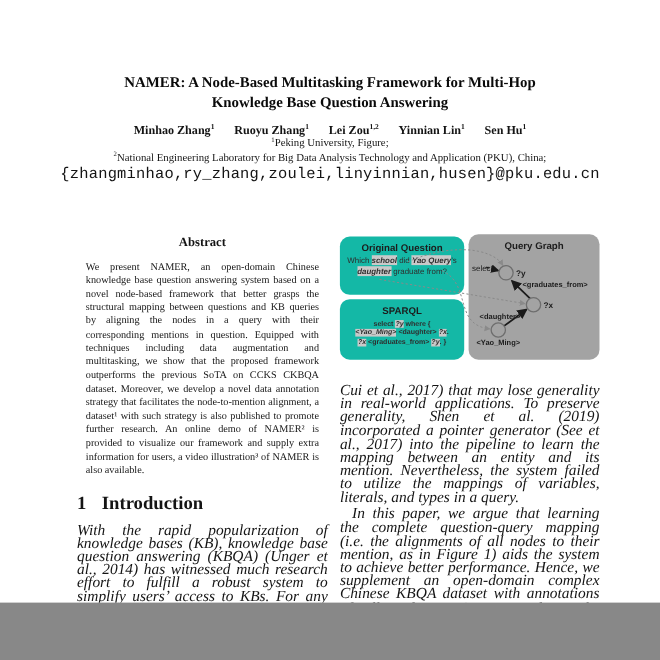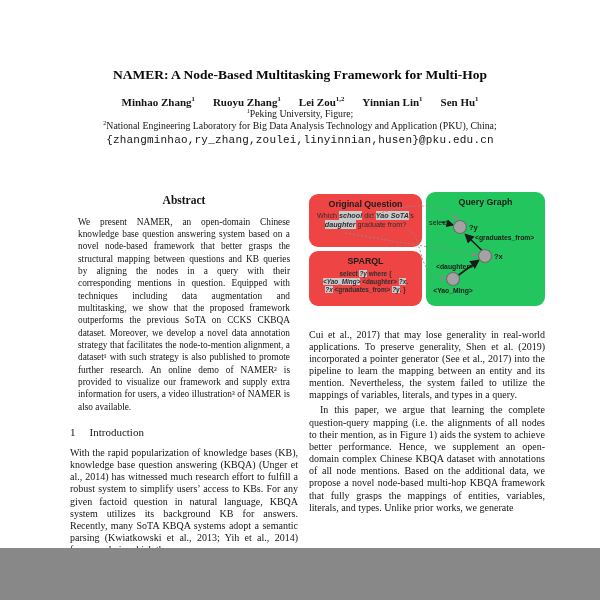--- a/index.html
+++ b/index.html
@@ -7,58 +7,59 @@
     width:600px;height:548px;background:#ffffff;position:relative;overflow:hidden;
     font-family:"Liberation Serif",serif;color:#141414;margin:0 auto;
   }
   
   .header{padding-top:66px;text-align:center;}
   .title{font-size:13.5px;font-weight:bold;line-height:17.5px;color:#0a0a0a;}
   .authors{margin-top:12px;font-size:11px;font-weight:bold;}
   .author{margin:0 9px;white-space:nowrap;}
   sup{font-size:0.62em;vertical-align:super;line-height:0;}
   .affil{font-size:9.8px;line-height:12.5px;}
-  .email{font-family:"Liberation Mono","DejaVu Sans Mono",monospace;font-size:11px;margin-top:1px;letter-spacing:0.2px;}
+  .email{font-family:"Liberation Mono","DejaVu Sans Mono",monospace;font-size:14px;margin-top:1px;letter-spacing:0.2px;}
   
   .columns{display:flex;margin-top:46px;padding-left:70px;}
   .col-left{width:228px;margin-right:11px;}
   .col-right{width:236px;}
   .abs-heading{text-align:center;font-size:11.5px;font-weight:bold;margin:2px 0 10px;}
   .abs-body{font-size:9.3px;line-height:12.35px;text-align:justify;width:212px;margin:0 0 0 8px;}
-  .sec-heading{font-size:11px;font-weight:normal;margin:13px 0 9px;}
+  .sec-heading{font-size:17px;font-weight:bold;margin:13px 0 9px;}
   .sec-num{margin-right:14px;}
-  .body-par{font-size:10px;line-height:12.15px;text-align:justify;margin:0;}
+  .body-par{font-size:14px;line-height:12.15px;text-align:justify;margin:0;font-style:italic;}
   .para1{margin-top:22px;}
   .para2{margin-top:3px;text-indent:11px;}
   
   figure{margin:0;padding:0;}
   .fig-canvas{position:relative;width:236px;height:115px;font-family:"Liberation Sans",sans-serif;}
-  .fig-box{position:absolute;border-radius:9px;background:#ef4444;box-sizing:border-box;}
+  .fig-box{position:absolute;border-radius:9px;background:#14b8a6;box-sizing:border-box;}
   .box-oq{left:0;top:2px;width:113px;height:53px;}
   .box-sparql{left:0;top:59px;width:113px;height:55px;}
-  .box-qg{left:117px;top:0;width:119px;height:114px;background:#22c55e;}
+  .box-qg{left:117px;top:0;width:119px;height:114px;background:#a3a3a3;}
   .fig-title{font-weight:bold;font-size:8.8px;text-align:center;padding-top:5px;color:#1c1c1c;}
   .oq-text{font-size:7.2px;line-height:9.6px;text-align:center;padding:2px 4px 0;color:#2e2e2e;}
   .hl{background:#c9c9c9;font-style:italic;font-weight:bold;}
   .sparql-code{font-size:6.4px;line-height:8.4px;text-align:center;padding-top:4px;color:#2e2e2e;font-weight:600;}
   .fig-svg{position:absolute;left:0;top:0;pointer-events:none;}
   .fig-caption{font-size:9.6px;line-height:11.8px;margin-top:7px;text-align:justify;display:block;}
   svg text{font-family:"Liberation Sans",sans-serif;fill:#1c1c1c;}
   .n-label{font-size:7.5px;font-weight:bold;}
   .e-label{font-size:6.8px;font-weight:bold;}
   .sel-label{font-size:7.3px;}
 </style>
 </head>
 <body>
 
 <div class="page">
 
   <div class="header">
     <div class="title">
       <div>NAMER: A Node-Based Multitasking Framework for Multi-Hop</div>
+      <div>Knowledge Base Question Answering</div>
     </div>
     <div class="authors"><span class="author">Minhao Zhang<sup>1</sup></span><span class="author">Ruoyu Zhang<sup>1</sup></span><span class="author">Lei Zou<sup>1,2</sup></span><span class="author">Yinnian Lin<sup>1</sup></span><span class="author">Sen Hu<sup>1</sup></span></div>
     <div class="affil"><sup>1</sup><span>Peking University, Figure;</span></div>
     <div class="affil"><sup>2</sup><span>National Engineering Laboratory for Big Data Analysis Technology and Application (PKU), China;</span></div>
     <div class="email">{zhangminhao,ry_zhang,zoulei,linyinnian,husen}@pku.edu.cn</div>
   </div>
 
   <div class="columns">
 
     <div class="col-left">
@@ -67,21 +68,21 @@
       <div class="sec-heading"><span class="sec-num">1</span><span>Introduction</span></div>
       <p class="body-par">With the rapid popularization of knowledge bases (KB), knowledge base question answering (KBQA) (Unger et al., 2014) has witnessed much research effort to fulfill a robust system to simplify users’ access to KBs. For any given factoid question in natural language, KBQA system utilizes its background KB for answers. Recently, many SoTA KBQA systems adopt a semantic parsing (Kwiatkowski et al., 2013; Yih et al., 2014) framework, in which they</p>
     </div>
 
     <div class="col-right">
       <figure>
         <div class="fig-canvas">
 
           <div class="fig-box box-oq">
             <div class="fig-title">Original Question</div>
-            <div class="oq-text"><span>Which </span><span class="hl">school</span><span> did </span><span class="hl">Yao SoTA</span><span>’s </span><span class="hl">daughter</span><span> graduate from?</span></div>
+            <div class="oq-text"><span>Which </span><span class="hl">school</span><span> did </span><span class="hl">Yao Query</span><span>’s </span><span class="hl">daughter</span><span> graduate from?</span></div>
           </div>
 
           <div class="fig-box box-sparql">
             <div class="fig-title">SPARQL</div>
             <div class="sparql-code">
                 <div><span>select </span><span class="hl">?y</span><span> where {</span></div>
                 <div><span class="hl">&lt;Yao_Ming&gt;</span><span> &lt;daughter&gt; </span><span class="hl">?x</span><span>.</span></div>
                 <div><span class="hl">?x</span><span> &lt;graduates_from&gt; </span><span class="hl">?y</span><span>. }</span></div>
               </div>
           </div>

